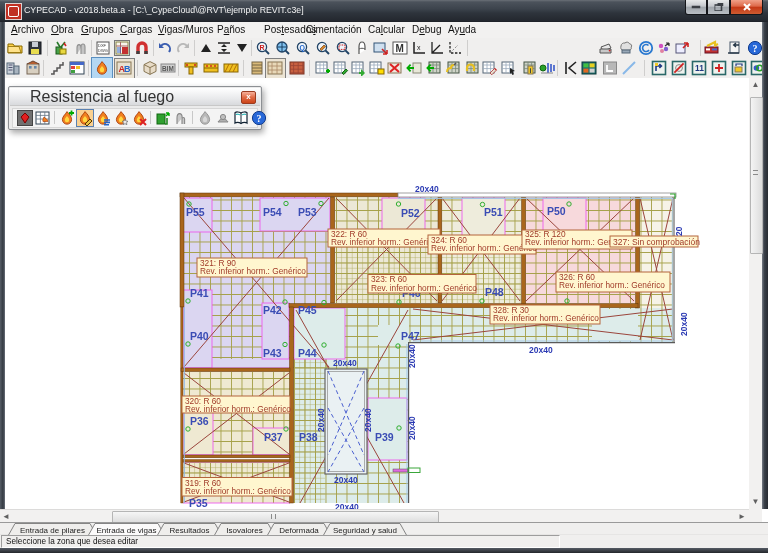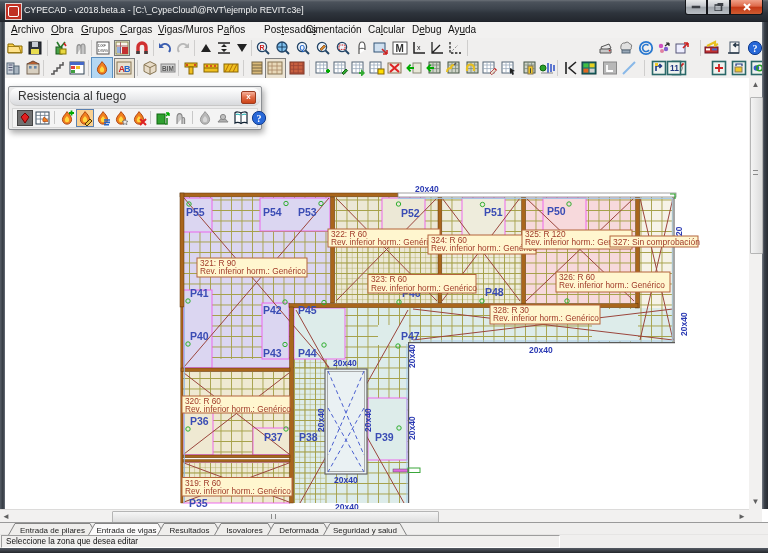--- a/index.html
+++ b/index.html
@@ -46,21 +46,21 @@
 
 #corner{position:absolute;left:749px;top:509px;width:13px;height:13px;background:#f2f1f0;}
 
 #tabrow{position:absolute;left:0;top:522px;width:768px;height:13px;background:#f0efee;border-top:1px solid #9a9a9a;}
 
 #status{position:absolute;left:0;top:535px;width:768px;height:13px;background:#f0efee;}
 #status .f1{position:absolute;left:1px;top:0px;width:549px;height:11px;border:1px solid;border-color:#9d9d9d #fff #fff #9d9d9d;font-size:8.2px;padding:0px 4px;line-height:11px;color:#111;}
 #status .f2{position:absolute;left:553px;top:0px;width:203px;height:11px;border:1px solid;border-color:#9d9d9d #fff #fff #9d9d9d;font-size:8.2px;padding:0px 4px;line-height:11px;color:#111;}
 
 #float{position:absolute;left:8px;top:86px;width:252px;height:42px;background:#ebebeb;border:1px solid #8d9094;border-radius:2px;box-shadow:2px 3px 6px rgba(0,0,0,.35);}
-#float .ftitle{position:absolute;left:1px;top:1px;right:1px;height:17px;background:linear-gradient(#ffffff,#e9eaec 60%,#d8dadd);border-bottom:1px solid #c8c8c8;font-size:12px;color:#333;padding-left:8px;line-height:17px;border-radius:7px;}
+#float .ftitle{position:absolute;left:1px;top:1px;right:1px;height:17px;background:linear-gradient(#ffffff,#e9eaec 60%,#d8dadd);border-bottom:1px solid #c8c8c8;font-size:16px;color:#333;padding-left:20px;line-height:17px;}
 #fclose{position:absolute;right:5px;top:4px;width:13px;height:11px;background:linear-gradient(#f6b09a,#e06a45 50%,#cc4418);border:1px solid #9a3b20;border-radius:2px;color:#fff;font-size:8px;font-weight:bold;text-align:center;line-height:10px;}
 #fics{position:absolute;left:3px;top:21px;right:3px;height:18px;background:#f4f4f4;border:1px solid #d6d6d6;}
 .fic{position:absolute;top:1px;width:16px;height:16px;}
 .fic svg{position:absolute;left:0;top:0;}
 .fsep{position:absolute;top:2px;width:1px;height:13px;background:#c8c8c8;}
 </style>
 </head>
 <body>
 <div id="win">
   <div id="titlebar">
@@ -546,21 +546,21 @@
           <rect x="4" y="3" width="3" height="3" fill="#f0c828"></rect>
         </svg>
       </div>
 <div class="ic" style="left:670px">
         <svg width="16" height="16" viewBox="0 0 16 16">
           <rect x="1.5" y="1.5" width="13" height="13" fill="#eef2ee" stroke="#2a6868" stroke-width="1.6"></rect>
           <circle cx="8" cy="8" r="3.4" fill="none" stroke="#888" stroke-width="1"></circle>
           <path d="M3.4 12.6L12.6 3.4" stroke="#d02020" stroke-width="1.8"></path>
         </svg>
       </div>
-<div class="ic" style="left:665px">
+<div class="ic" style="left:690px">
         <svg width="16" height="16" viewBox="0 0 16 16">
           <rect x="1.5" y="1.5" width="13" height="13" fill="#eef2ee" stroke="#2a6868" stroke-width="1.6"></rect>
           <text x="4" y="11.4" font-size="8.4" font-weight="bold" fill="#203880" font-family="Liberation Sans">11</text>
         </svg>
       </div>
 <div class="ic" style="left:710px">
         <svg width="16" height="16" viewBox="0 0 16 16">
           <rect x="1.5" y="1.5" width="13" height="13" fill="#eef2ee" stroke="#2a6868" stroke-width="1.6"></rect>
           <path d="M8 4v8M4 8h8" stroke="#d02020" stroke-width="1.8"></path>
         </svg>

